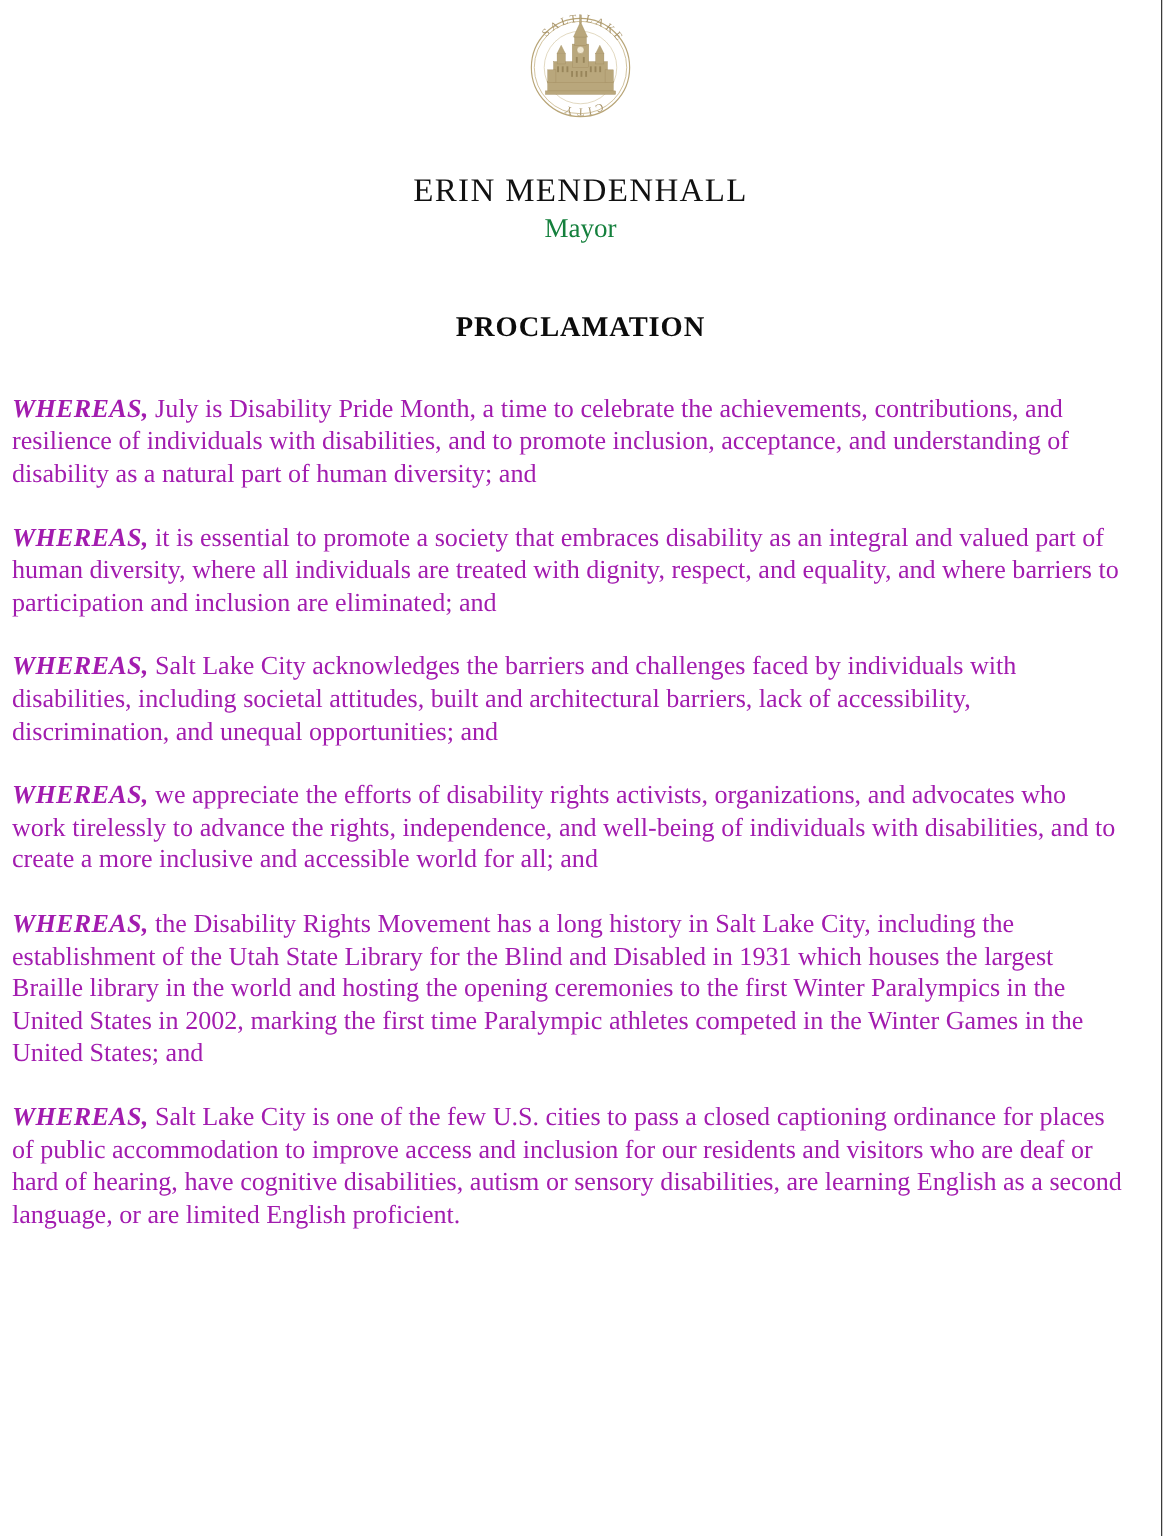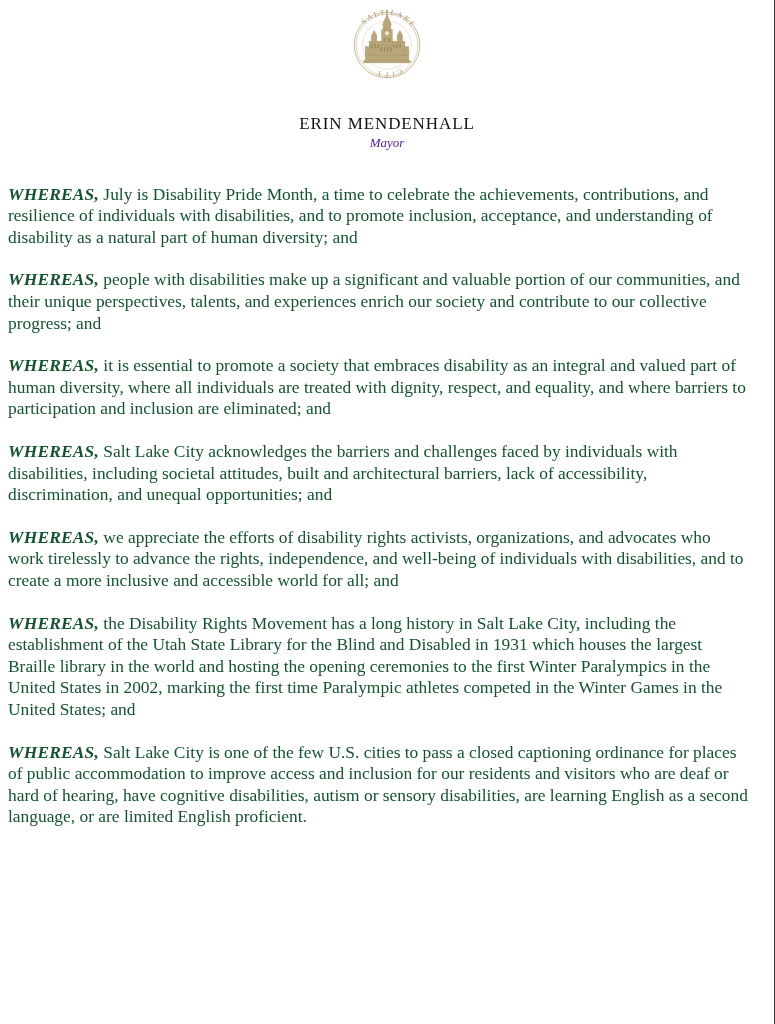--- a/index.html
+++ b/index.html
@@ -35,33 +35,32 @@
     height: 78px;
     display: block;
   }
 
   .mayor-block {
     width: 100%;
     text-align: center;
     margin-top: 14px;
   }
   .mayor-name {
-    font-size: 17px;
+    font-size: 22px;
     letter-spacing: 0.9px;
     line-height: 1.2;
     color: #111111;
     font-weight: normal;
     margin-top: 30px;
   }
   .mayor-title {
-    font-size: 13px;
-    font-style: italic;
+    font-size: 18px;
     line-height: 1.25;
     margin-top: 1px;
-    color: #4c1d95;
+    color: #15803d;
   }
 
   .proclamation-heading {
     width: 100%;
     text-align: center;
     font-size: 19px;
     font-weight: bold;
     letter-spacing: 0.6px;
     margin-top: 44px;
     color: #0c0c0c;
@@ -70,21 +69,21 @@
   
   .body-copy {
     margin-top: 32px;
     padding-left: 8px;
     padding-right: 26px;
   }
   .clause {
     font-size: 17.4px;
     line-height: 21.6px;
     margin: 0 0 21px 0;
-    color: #14532d;
+    color: #a21caf;
     text-align: left;
   }
   .clause .lead {
     font-weight: bold;
     font-style: italic;
     letter-spacing: 0.2px;
   }
 </style>
 </head>
 <body>
@@ -147,27 +146,25 @@
         <rect x="52" y="41" width="1.6" height="5"></rect>
       </g>
     </svg>
   </div>
 
   <div class="mayor-block">
     <div class="mayor-name">ERIN MENDENHALL</div>
     <div class="mayor-title">Mayor</div>
   </div>
 
+  <div class="proclamation-heading">PROCLAMATION</div>
 
   <div class="body-copy">
     <p class="clause">
       <span class="lead">WHEREAS,</span><span> July is Disability Pride Month, a time to celebrate the achievements, contributions, and resilience of individuals with disabilities, and to promote inclusion, acceptance, and understanding of disability as a natural part of human diversity; and</span>
-    </p>
-    <p class="clause">
-      <span class="lead">WHEREAS,</span><span> people with disabilities make up a significant and valuable portion of our communities, and their unique perspectives, talents, and experiences enrich our society and contribute to our collective progress; and</span>
     </p>
     <p class="clause">
       <span class="lead">WHEREAS,</span><span> it is essential to promote a society that embraces disability as an integral and valued part of human diversity, where all individuals are treated with dignity, respect, and equality, and where barriers to participation and inclusion are eliminated; and</span>
     </p>
     <p class="clause">
       <span class="lead">WHEREAS,</span><span> Salt Lake City acknowledges the barriers and challenges faced by individuals with disabilities, including societal attitudes, built and architectural barriers, lack of accessibility, discrimination, and unequal opportunities; and</span>
     </p>
     <p class="clause">
       <span class="lead">WHEREAS,</span><span> we appreciate the efforts of disability rights activists, organizations, and advocates who work tirelessly to advance the rights, independence, and well-being of individuals with disabilities, and to create a more inclusive and accessible world for all; and</span>
     </p>

